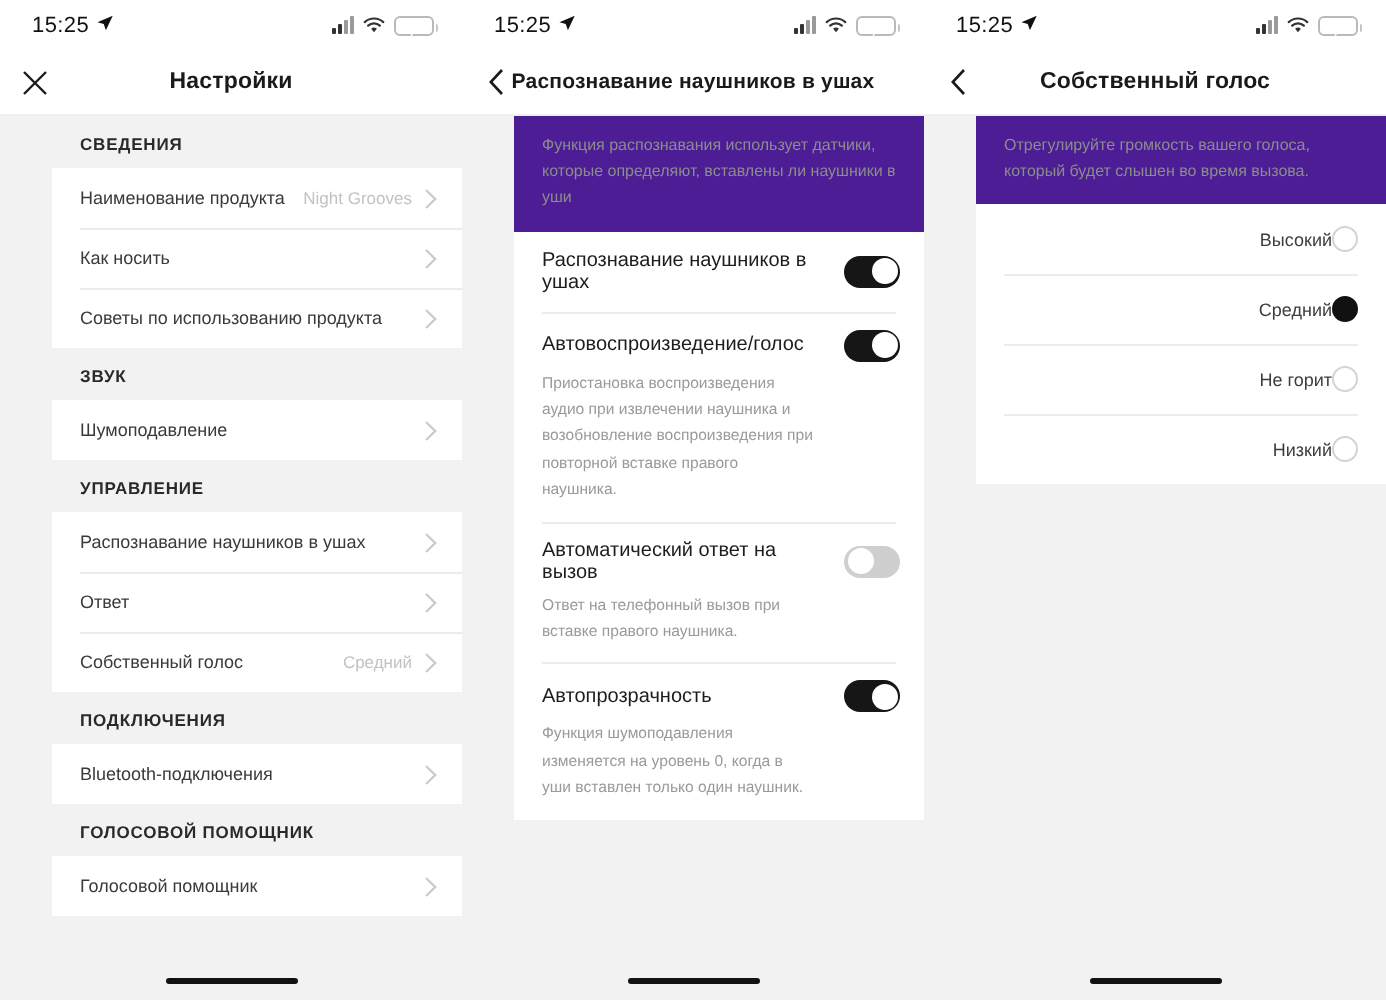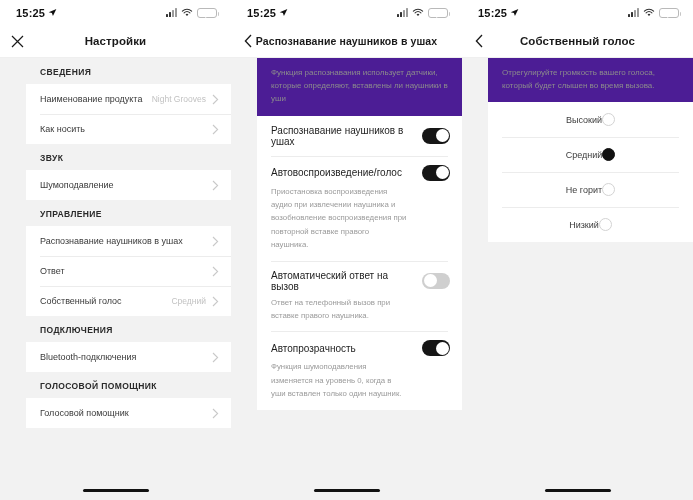--- a/index.html
+++ b/index.html
@@ -19,22 +19,22 @@
   }
 
   
   .statusbar {
     height: 25px; background: #ffffff;
     display: flex; align-items: center; justify-content: space-between;
     padding: 0 14px 0 16px;
     flex: 0 0 25px;
   }
   .sb-time {
-    font-size: 11px; font-weight: bold; color: #111;
-    letter-spacing: .2px; display: flex; align-items: center; gap: 3px;
+    font-size: 11px; font-weight: normal; color: #111;
+    letter-spacing: .2px; display: flex; align-items: flex-start; gap: 3px;
   }
   .sb-loc { display:inline-block; width:9px; height:9px; }
   .sb-right { display: flex; align-items: center; gap: 4px; }
   .sig { display: flex; align-items: flex-end; gap: 1px; height: 9px; }
   .sig i { width: 2px; background: #333; display: block; border-radius: .5px; }
   .sig i:nth-child(1){ height:3px; }
   .sig i:nth-child(2){ height:5px; }
   .sig i:nth-child(3){ height:7px; background:#9a9a9a; }
   .sig i:nth-child(4){ height:9px; background:#9a9a9a; }
   .wifi { width: 12px; height: 9px; }
@@ -118,21 +118,21 @@
   .toggle.off { background:#cfcfcf; }
   .toggle .knob {
     position:absolute; top:1.5px; width:13px; height:13px; border-radius:50%;
     background:#fff;
   }
   .toggle.on .knob { right:1.5px; }
   .toggle.off .knob { left:1.5px; }
 
   
   .rrow {
-    display:flex; align-items:center; justify-content:center;
+    display:flex; align-items:center; justify-content:flex-end;
     height: 35px; padding: 0 14px; background:#fff; position:relative;
   }
   .rrow + .rrow:before {
     content:""; position:absolute; left:14px; right:14px; top:0; height:1px;
     background:#ececec;
   }
   .rrow-label { font-size: 9px; color:#3d3d3d; }
   .radio {
     width: 13px; height: 13px; border-radius:50%;
     border: 1px solid #d3d3d3; background:#fff;
@@ -199,20 +199,28 @@
           <span class="row-label">Наименование продукта</span>
           <span class="row-right">
             <span class="row-value">Night Grooves</span>
             <svg class="chev" viewBox="0 0 7 11">
                 <path d="M1 1 L5.6 5.5 L1 10" stroke="#c9c9c9" stroke-width="1.1" fill="none"></path>
               </svg>
           </span>
         </div>
         <div class="row">
           <span class="row-label">Как носить</span>
+          <span class="row-right">
+            <svg class="chev" viewBox="0 0 7 11">
+                <path d="M1 1 L5.6 5.5 L1 10" stroke="#c9c9c9" stroke-width="1.1" fill="none"></path>
+              </svg>
+          </span>
+        </div>
+        <div class="row">
+          <span class="row-label">Советы по использованию продукта</span>
           <span class="row-right">
             <svg class="chev" viewBox="0 0 7 11">
                 <path d="M1 1 L5.6 5.5 L1 10" stroke="#c9c9c9" stroke-width="1.1" fill="none"></path>
               </svg>
           </span>
         </div>
       </div>
 
       <div class="sec-head">ЗВУК</div>
       <div class="group">

